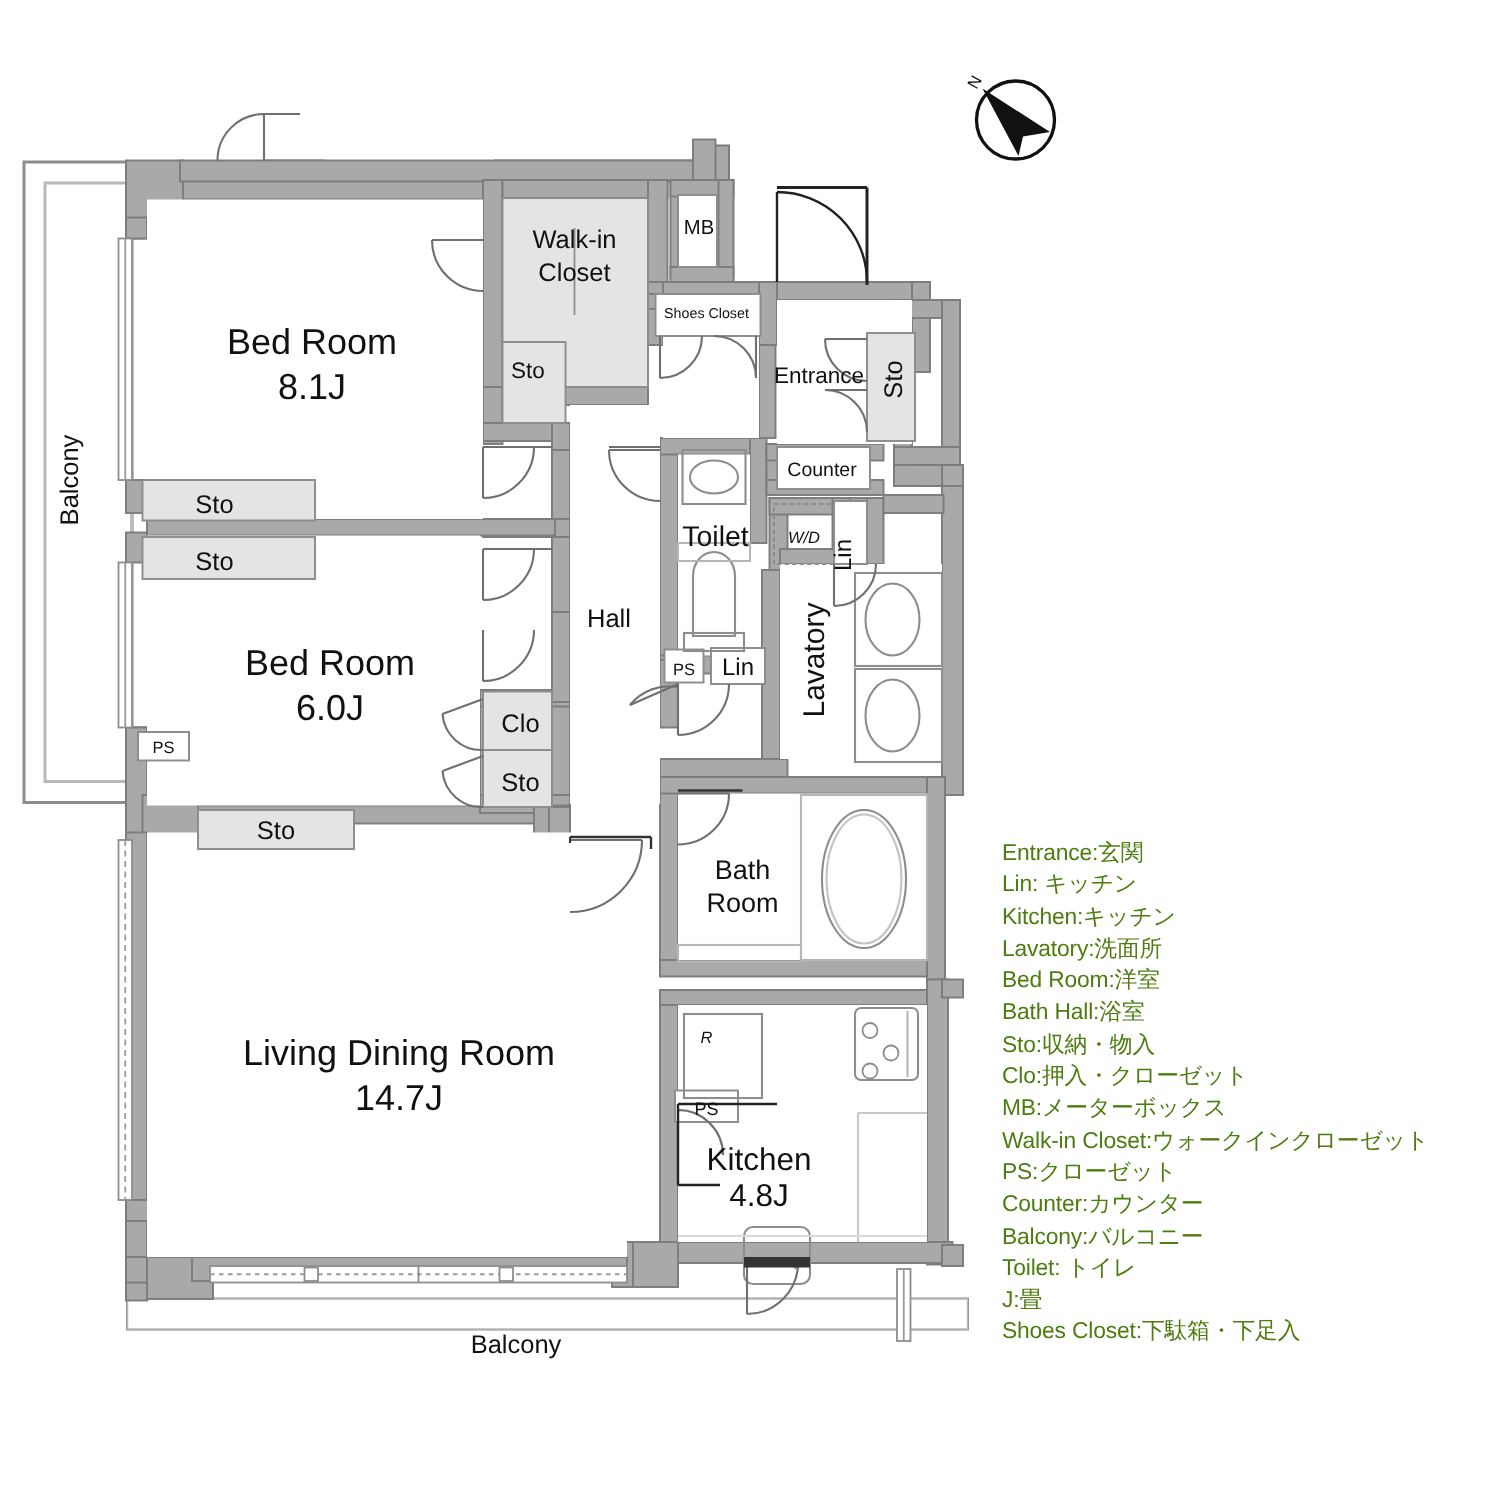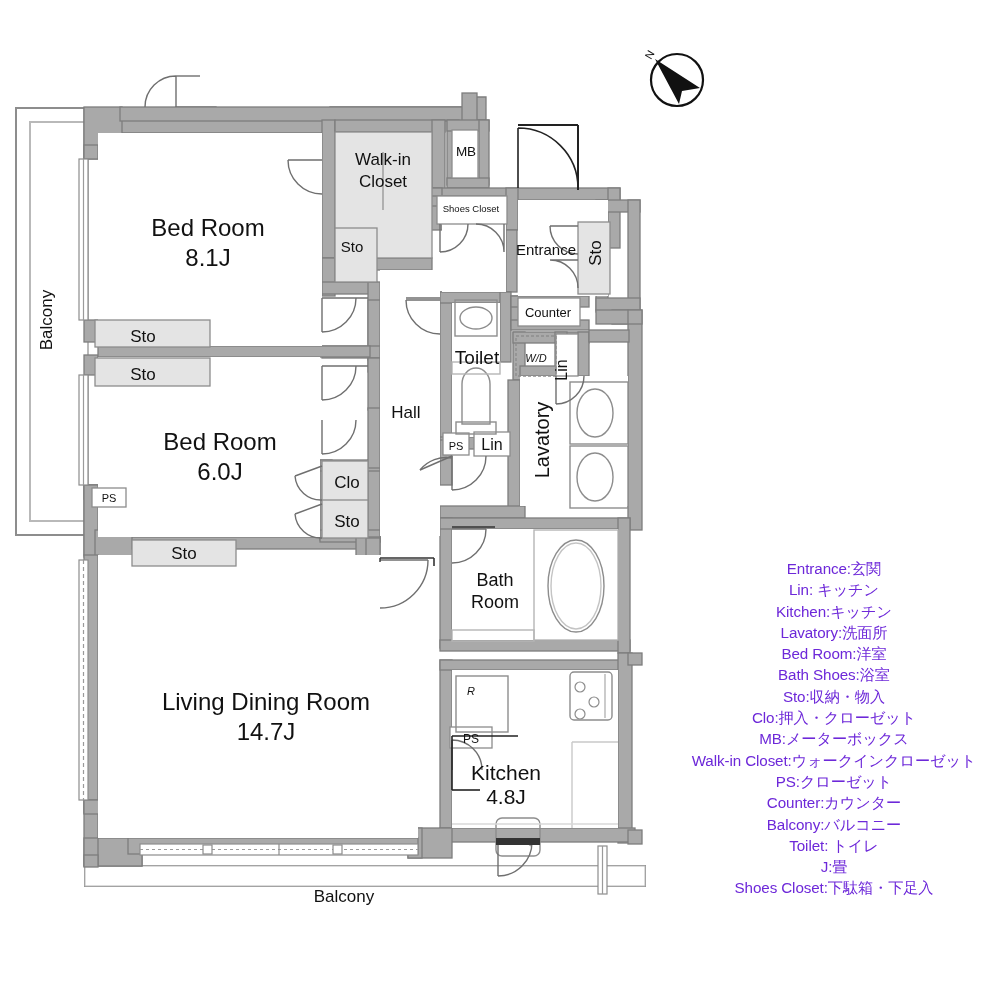--- a/index.html
+++ b/index.html
@@ -1,20 +1,20 @@
 <!DOCTYPE html>
 <html><head>
 <meta charset="utf-8">
 <style>
   html,body{margin:0;padding:0;background:#ffffff;}
   body{width:1000px;height:1000px;font-family:"Liberation Sans","DejaVu Sans",sans-serif;color:#1a1a1a;overflow:hidden;}
   #stage{position:relative;width:1000px;height:1000px;}
   #plan{position:absolute;left:0;top:0;width:1000px;height:1000px;}
   
-  #legend{position:absolute;left:668px;top:558px;width:332px;font-size:15.2px;line-height:21.3px;color:#6d28d9;letter-spacing:-0.1px;text-align:center;}
+  #legend{position:absolute;left:668px;top:558px;width:332px;font-size:15.2px;line-height:21.3px;color:#4d7c0f;letter-spacing:-0.1px;}
   #legend .row{white-space:nowrap;}
   
   #compass{position:absolute;left:643px;top:48px;width:62px;height:62px;}
   .txt{font-family:"Liberation Sans","DejaVu Sans",sans-serif;fill:#111;}
 </style>
 </head>
 <body>
 
 <div id="stage">
 
@@ -363,21 +363,21 @@
     <polygon points="12,11 57,40 39,43 36,56" fill="#111"></polygon>
     <text x="8" y="12" font-size="11" font-family="Liberation Sans, sans-serif" fill="#111" transform="rotate(-60 8 12)">N</text>
   </svg>
 
   <div id="legend">
     <div class="row">Entrance:玄関</div>
     <div class="row">Lin: キッチン</div>
     <div class="row">Kitchen:キッチン</div>
     <div class="row">Lavatory:洗面所</div>
     <div class="row">Bed Room:洋室</div>
-    <div class="row">Bath Shoes:浴室</div>
+    <div class="row">Bath Hall:浴室</div>
     <div class="row">Sto:収納・物入</div>
     <div class="row">Clo:押入・クローゼット</div>
     <div class="row">MB:メーターボックス</div>
     <div class="row">Walk-in Closet:ウォークインクローゼット</div>
     <div class="row">PS:クローゼット</div>
     <div class="row">Counter:カウンター</div>
     <div class="row">Balcony:バルコニー</div>
     <div class="row">Toilet: トイレ</div>
     <div class="row">J:畳</div>
     <div class="row">Shoes Closet:下駄箱・下足入</div>

